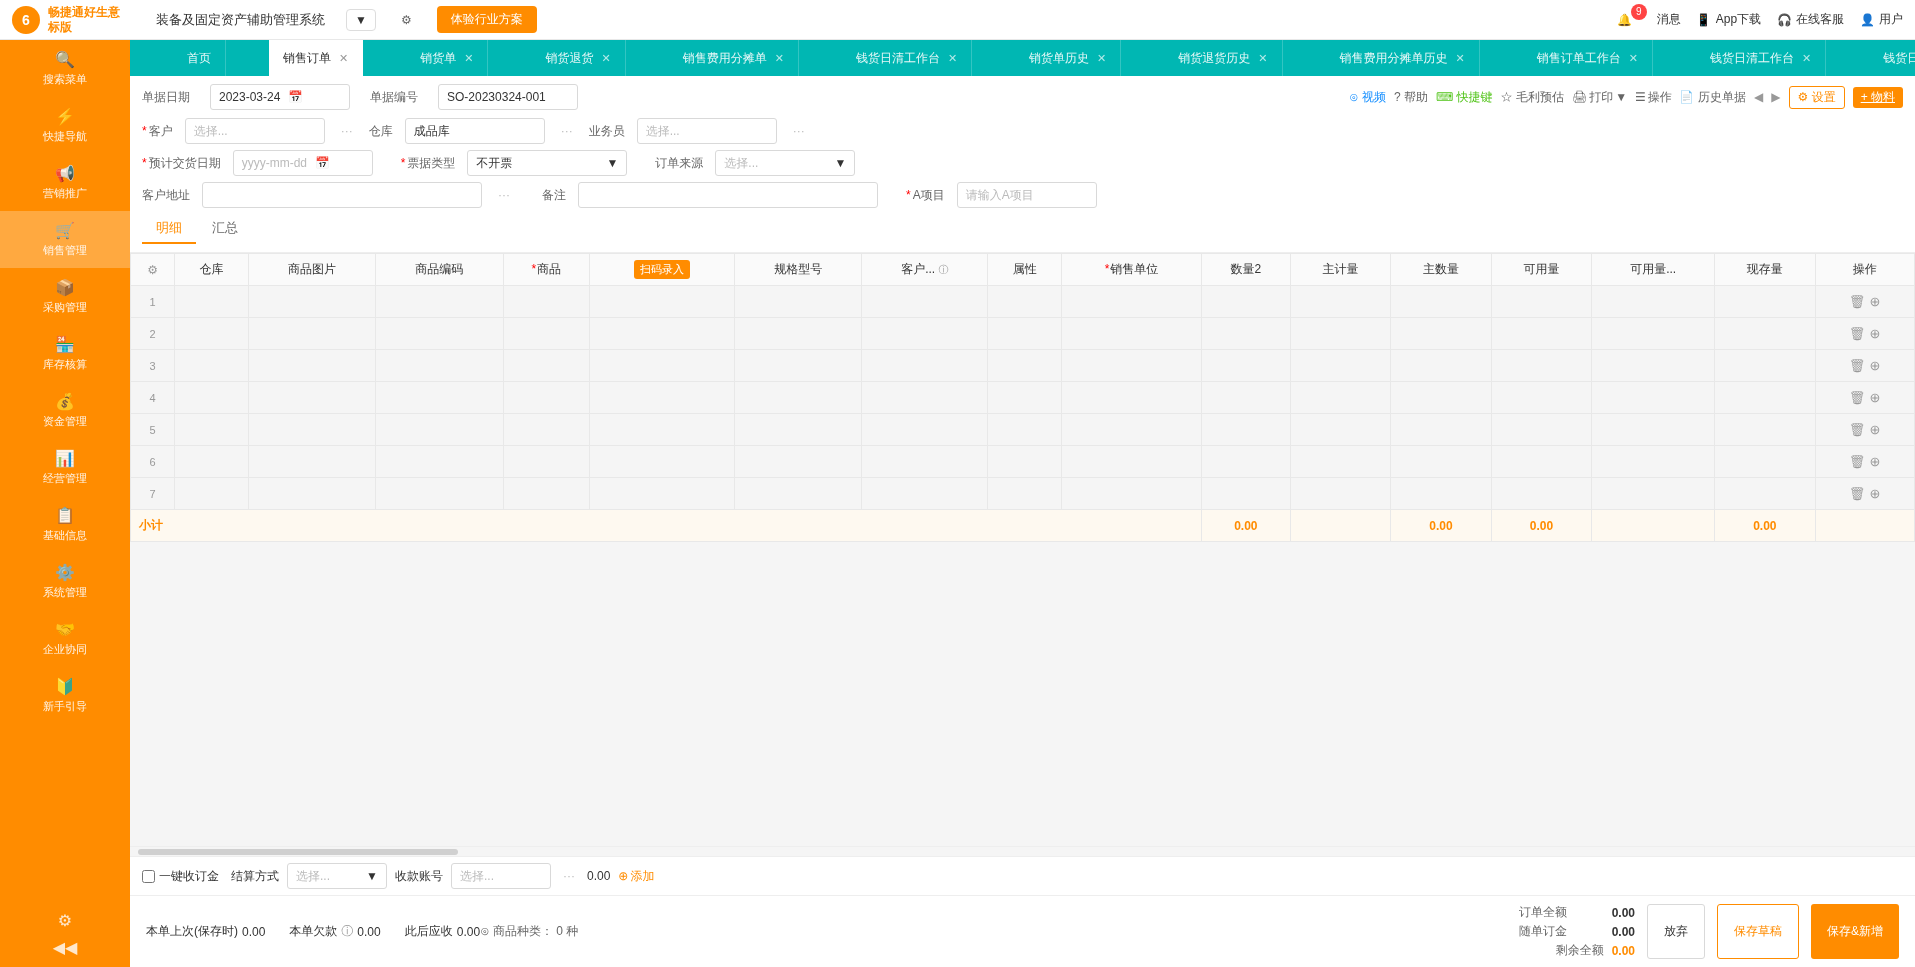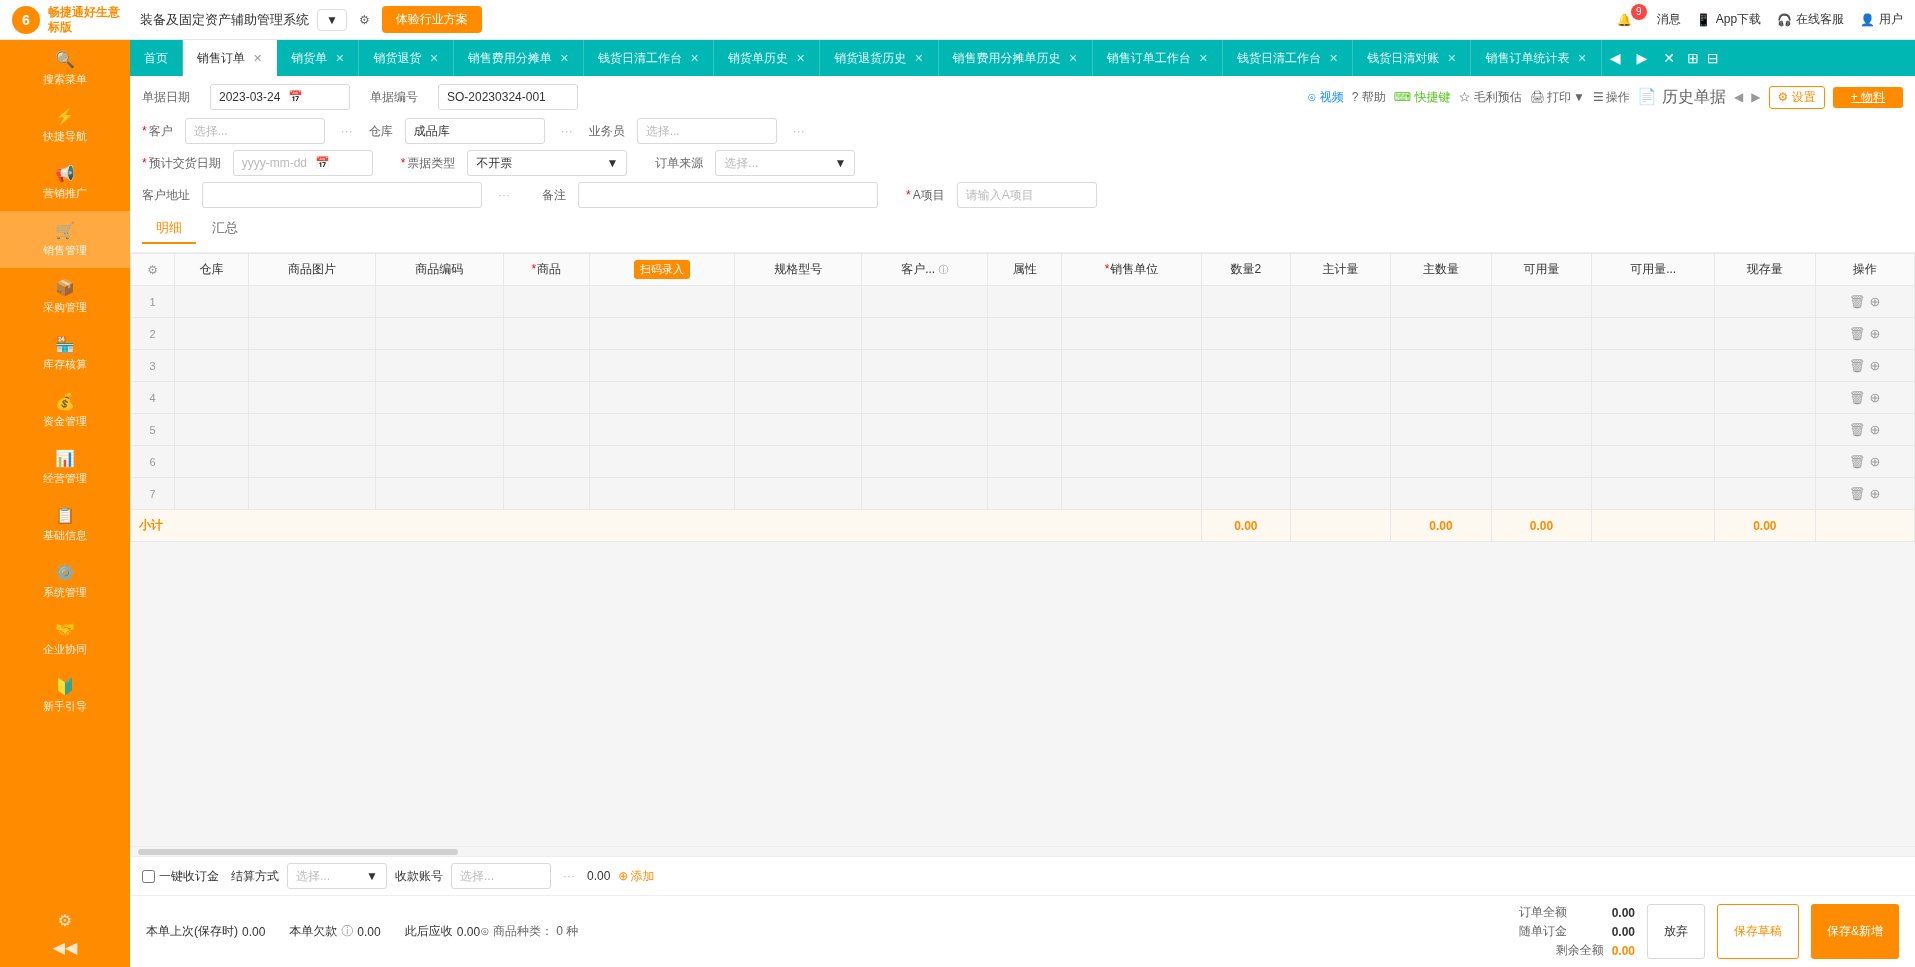--- a/index.html
+++ b/index.html
@@ -11,37 +11,37 @@
     .main-area { display: flex; flex: 1; overflow: hidden; }
     .sidebar { width: 130px; background: #ff8c00; display: flex; flex-direction: column; flex-shrink: 0; }
     .content-area { flex: 1; display: flex; flex-direction: column; overflow: hidden; }
     .tab-bar { height: 36px; background: #00b7b3; display: flex; align-items: center; flex-shrink: 0; overflow: hidden; }
     .page-content { flex: 1; background: #f5f5f5; overflow: hidden; display: flex; flex-direction: column; }
 
     
     .top-bar-logo { display: flex; align-items: center; gap: 8px; min-width: 120px; }
     .logo-icon { width: 28px; height: 28px; background: #ff8c00; border-radius: 50%; display: flex; align-items: center; justify-content: center; color: white; font-size: 14px; font-weight: bold; }
     .logo-text { font-size: 12px; color: #ff8c00; font-weight: bold; line-height: 1.2; }
-    .top-bar-center { flex: 1; display: flex; align-items: center; gap: 8px; margin-left: 8px; }
+    .top-bar-center { flex: 1; display: flex; align-items: center; gap: 21px; margin-left: 24px; }
     .system-title { font-size: 13px; color: #333; }
     .system-dropdown { border: 1px solid #ddd; border-radius: 4px; padding: 3px 8px; font-size: 12px; cursor: pointer; display: flex; align-items: center; gap: 4px; }
     .gear-btn { padding: 4px; cursor: pointer; color: #666; }
     .orange-btn { background: #ff8c00; color: white; border: none; border-radius: 4px; padding: 5px 14px; font-size: 12px; cursor: pointer; }
     .top-bar-right { display: flex; align-items: center; gap: 16px; font-size: 12px; color: #333; }
     .top-bar-right .badge { background: #f44; color: white; border-radius: 50%; width: 16px; height: 16px; display: inline-flex; align-items: center; justify-content: center; font-size: 10px; position: relative; top: -8px; left: -6px; }
     .top-bar-right-item { display: flex; align-items: center; gap: 4px; cursor: pointer; }
     .sidebar-item { display: flex; flex-direction: column; align-items: center; padding: 10px 4px; cursor: pointer; color: rgba(255,255,255,0.9); font-size: 11px; gap: 3px; }
     .sidebar-item.active { background: rgba(255,255,255,0.25); }
     .sidebar-icon { font-size: 16px; }
     .sidebar-bottom { margin-top: auto; padding: 10px 0; display: flex; flex-direction: column; align-items: center; gap: 8px; }
     .sidebar-gear { color: rgba(255,255,255,0.8); cursor: pointer; font-size: 16px; }
     .sidebar-arrow { color: rgba(255,255,255,0.8); cursor: pointer; font-size: 16px; }
 
     
-    .tab-item { padding: 0 14px; height: 36px; display: flex; align-items: center; color: rgba(255,255,255,0.9); font-size: 12px; cursor: pointer; white-space: nowrap; gap: 4px; border-right: 1px solid rgba(255,255,255,0.2); }
+    .tab-item { padding: 0 14px; height: 36px; display: flex; align-items: center; color: rgba(255,255,255,0.9); font-size: 12px; cursor: pointer; white-space: nowrap; gap: 4px; border-right: 1px solid rgba(255,255,255,0.2); margin-left: 43px; }
     .tab-item.active { background: white; color: #333; }
     .tab-item .tab-close { color: rgba(255,255,255,0.7); font-size: 11px; margin-left: 4px; }
     .tab-item.active .tab-close { color: #999; }
     .tab-nav-btn { color: white; padding: 0 8px; cursor: pointer; font-size: 14px; }
     .tab-more-btn { color: white; padding: 0 8px; cursor: pointer; font-size: 14px; }
     .tab-grid-btn { color: white; padding: 0 4px; cursor: pointer; font-size: 14px; }
 
     
     .form-area { background: white; padding: 8px 12px; border-bottom: 1px solid #eee; flex-shrink: 0; }
     .form-header { display: flex; align-items: center; gap: 20px; margin-bottom: 8px; }
@@ -52,23 +52,23 @@
     .form-input-wide { min-width: 200px; }
     .form-dots { color: #bbb; cursor: pointer; padding: 0 4px; }
     .section-header { display: flex; align-items: flex-end; gap: 2px; margin-bottom: 0; }
     .tab-toggle { padding: 5px 14px; cursor: pointer; font-size: 13px; border-bottom: 2px solid transparent; color: #666; }
     .tab-toggle.active { color: #ff8c00; border-bottom: 2px solid #ff8c00; }
     .action-link { color: #ff8c00; font-size: 12px; cursor: pointer; display: flex; align-items: center; gap: 2px; }
     .help-link { color: #666; font-size: 12px; cursor: pointer; }
     .shortcut-link { color: #52c41a; font-size: 12px; cursor: pointer; }
     .profit-link { color: #666; font-size: 12px; cursor: pointer; }
     .print-link { color: #666; font-size: 12px; cursor: pointer; display: flex; align-items: center; gap: 2px; }
-    .history-link { color: #666; font-size: 16px; cursor: pointer; }
+    .history-link { color: #666; font-size: 12px; cursor: pointer; }
     .settings-btn { background: #fff; border: 1px solid #ff8c00; color: #ff8c00; border-radius: 3px; padding: 2px 8px; font-size: 12px; cursor: pointer; }
-    .additem-btn { background: #ff8c00; color: white; border: none; border-radius: 3px; padding: 2px 18px; font-size: 12px; cursor: pointer; text-decoration: underline; }
+    .additem-btn { background: #ff8c00; color: white; border: none; border-radius: 3px; padding: 2px 8px; font-size: 12px; cursor: pointer; text-decoration: underline; }
     .detail-table { width: 100%; border-collapse: collapse; font-size: 12px; }
     .detail-table th { background: #fafafa; border: 1px solid #e8e8e8; padding: 6px 4px; font-weight: normal; color: #333; white-space: nowrap; text-align: center; }
     .detail-table td { border: 1px solid #e8e8e8; padding: 4px; text-align: center; height: 32px; }
     .row-num { color: #999; font-size: 11px; }
     .col-settings { color: #999; cursor: pointer; }
     .scan-btn { background: #ff8c00; color: white; border: none; border-radius: 3px; padding: 2px 6px; font-size: 11px; cursor: pointer; white-space: nowrap; }
     .required-mark { color: red; margin-right: 1px; }
     .subtotal-row td { background: #fef9f0; font-weight: bold; color: #ff8c00; }
     .subtotal-label { color: #ff8c00; font-weight: bold; }
     .subtotal-value { color: #ff8c00; }

